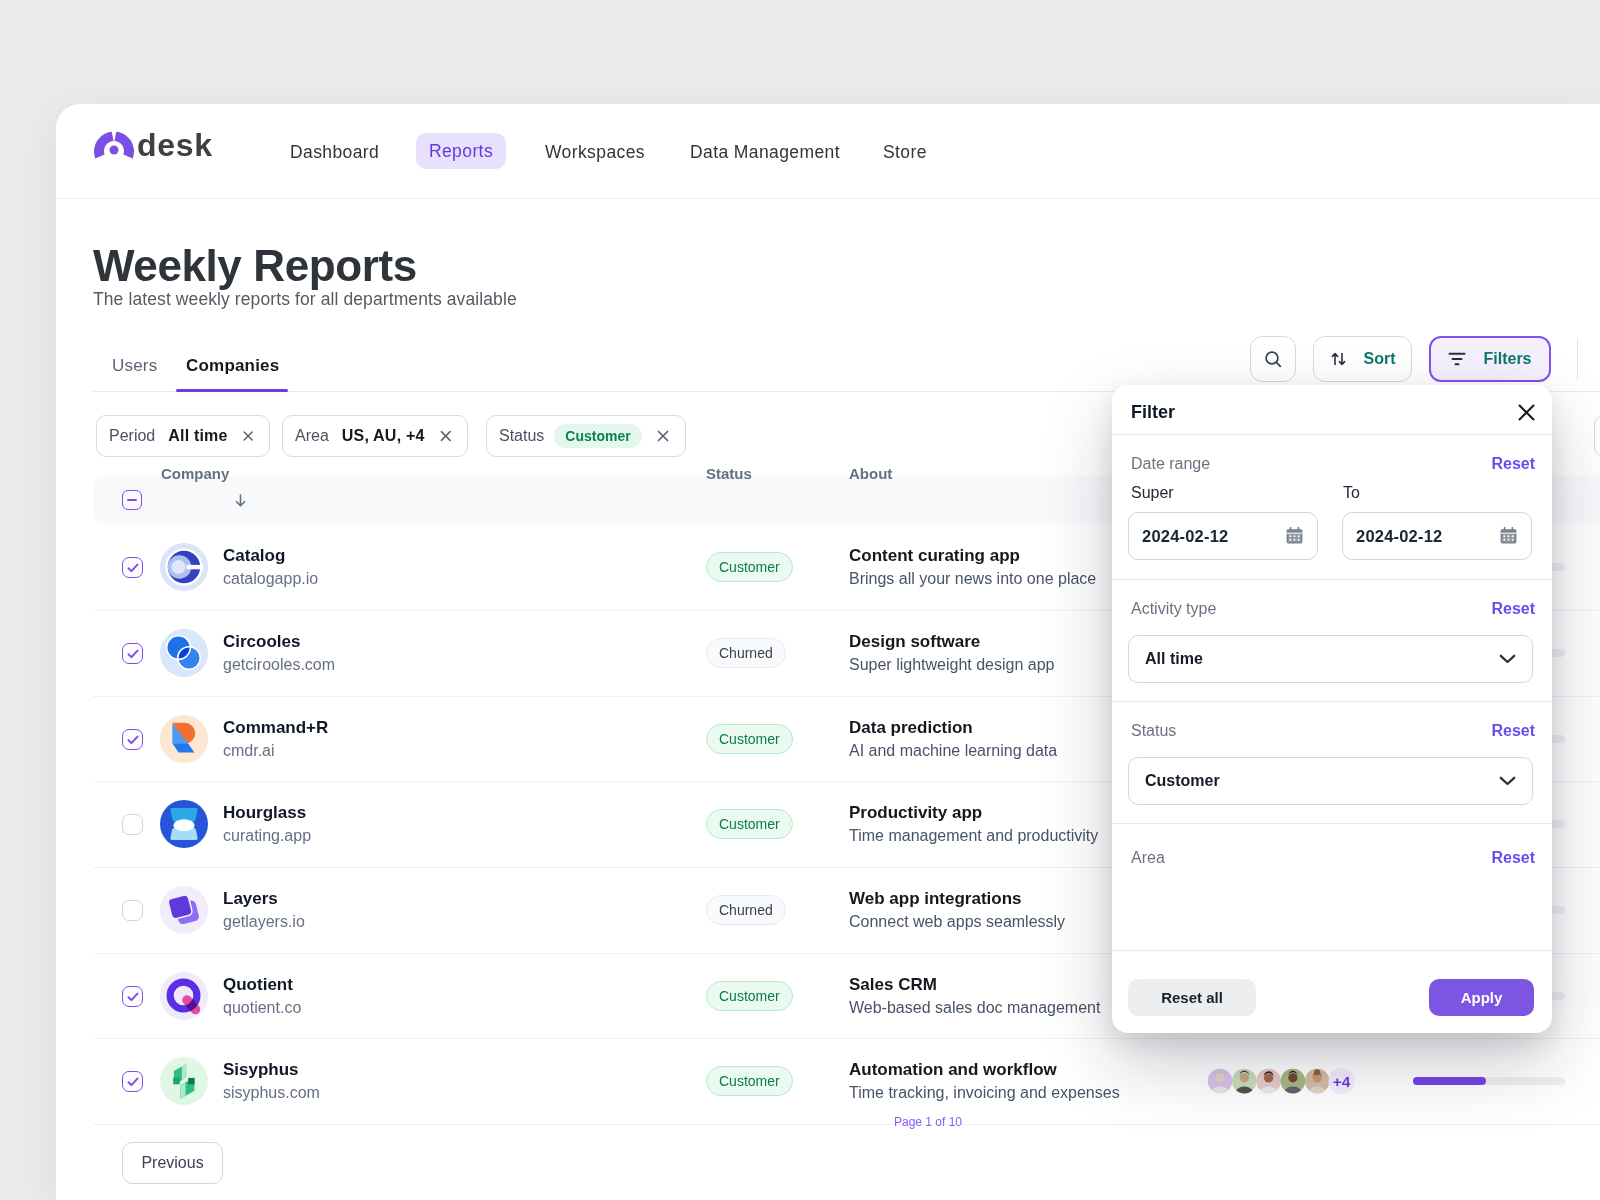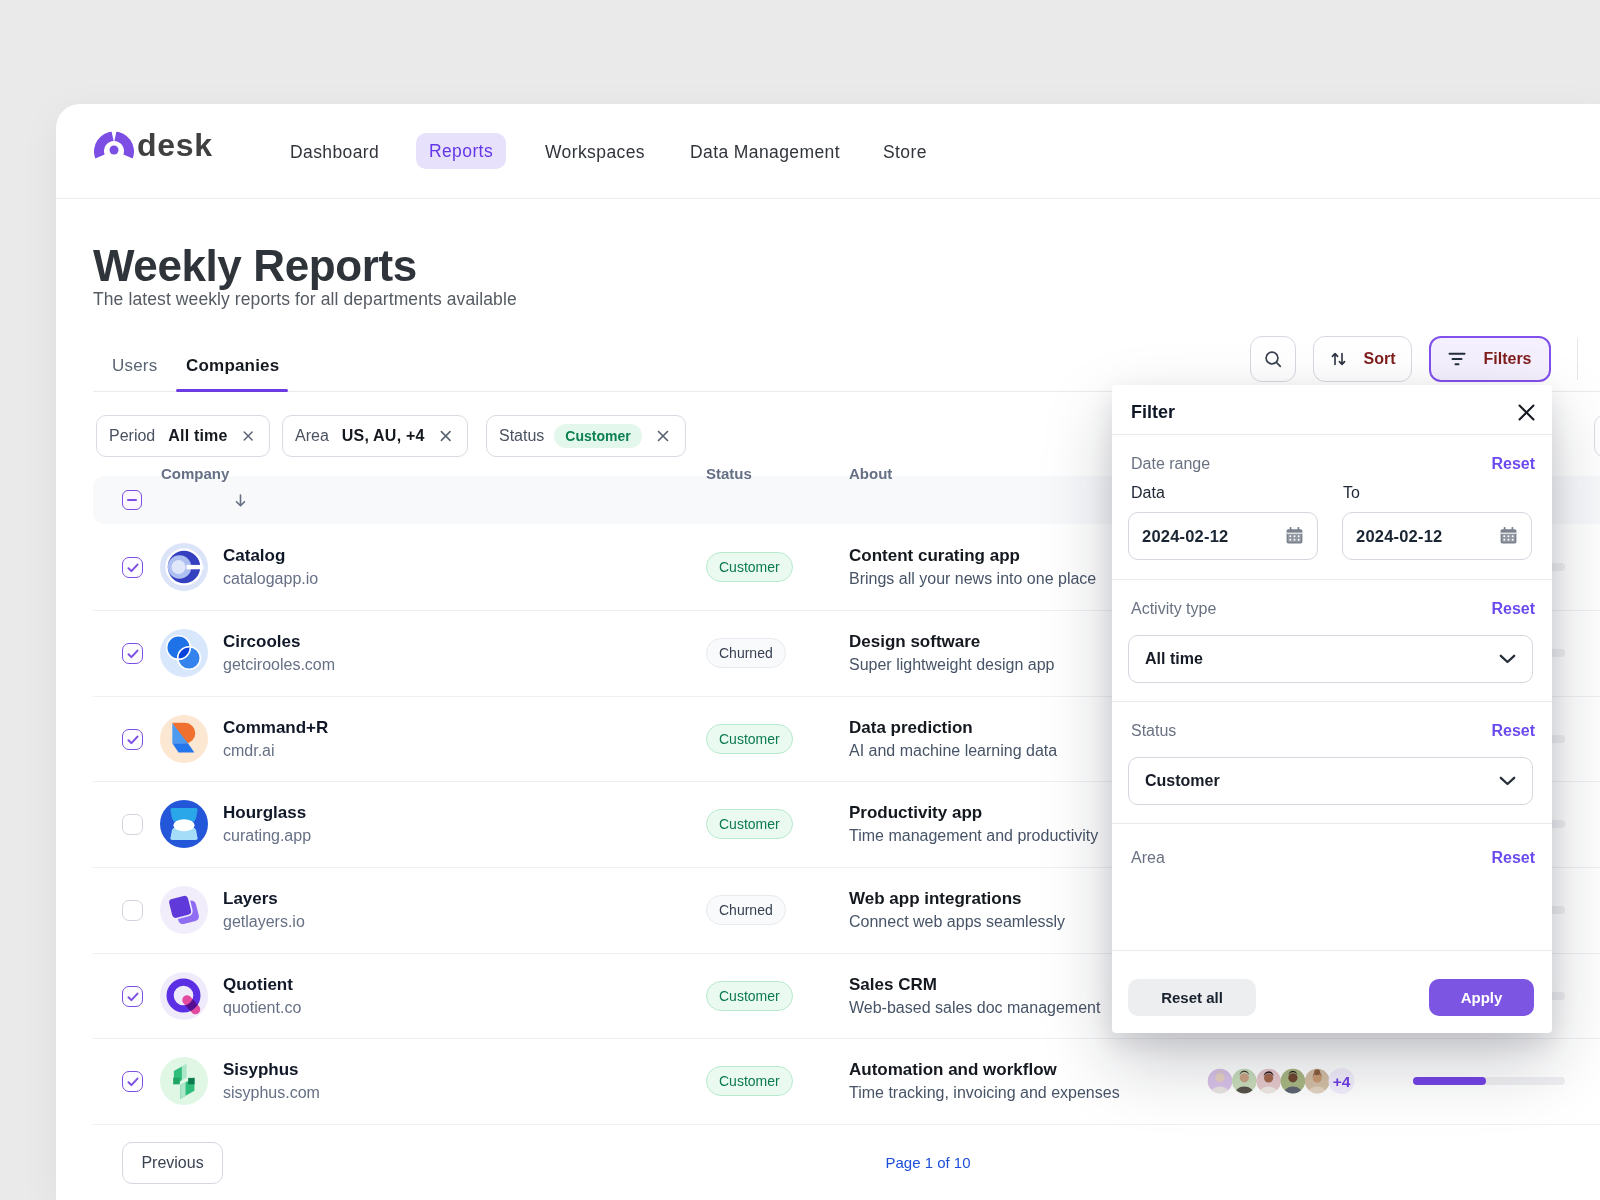--- a/index.html
+++ b/index.html
@@ -6,36 +6,36 @@
 html,body{width:1600px;height:1200px;overflow:hidden}
 body{background:#EAEAEB;font-family:"Liberation Sans",sans-serif;position:relative}
 .abs{position:absolute}
 .card{position:absolute;left:56px;top:104px;width:1544px;height:1096px;background:#fff;border-radius:24px 0 0 0;box-shadow:0 10px 40px rgba(16,24,40,.06)}
 .navlink{position:absolute;top:143px;font-size:17.5px;color:#30343B;font-weight:400;letter-spacing:.4px;line-height:18px}
 .h1{position:absolute;left:93px;top:241px;font-size:44px;font-weight:700;color:#2F333A;letter-spacing:-.4px}
 .sub{position:absolute;left:93px;top:289px;font-size:17.5px;color:#555B63;letter-spacing:.1px}
 .chip{position:absolute;top:415px;height:42px;border:1px solid #D8DBE2;border-radius:10px;background:#fff;display:flex;align-items:center;font-size:16px;color:#4A5260;padding:0 15px 0 12px;white-space:nowrap}
 .chip b{color:#14181F;font-weight:700;margin-left:13px;letter-spacing:.2px}
 .chip svg{margin-left:14px}
-.btn{position:absolute;top:336px;height:46px;border:1px solid #D5D9E0;border-radius:12px;background:#fff;display:flex;align-items:center;justify-content:center;gap:17px;font-size:16px;font-weight:600;color:#7f1d1d}
+.btn{position:absolute;top:336px;height:46px;border:1px solid #D5D9E0;border-radius:12px;background:#fff;display:flex;align-items:center;justify-content:center;gap:17px;font-size:16px;font-weight:600;color:#0f766e}
 .hdrcell{position:absolute;top:465px;font-size:15px;font-weight:700;color:#667085}
 .cell-name{position:absolute;font-size:17px;font-weight:600;color:#101828;line-height:21px;white-space:nowrap}
 .cell-dom{position:absolute;font-size:16px;color:#667085;line-height:21px;white-space:nowrap}
 .badge{position:absolute;height:30px;border-radius:999px;font-size:14px;font-weight:500;line-height:28px;padding:0 12px}
 .badge.g{background:#EAFAF1;border:1px solid #B7EACC;color:#0B7A4E}
 .badge.n{background:#F9FAFB;border:1px solid #E8EAEF;color:#374151}
 .abt-t{position:absolute;font-size:17px;font-weight:600;color:#14181F;line-height:21px;white-space:nowrap}
 .abt-s{position:absolute;font-size:16px;color:#475467;line-height:21px;white-space:nowrap}
 .rowline{position:absolute;left:93px;width:1507px;height:1px;background:#EFF0F3}
 .cb{position:absolute;width:21px;height:21px;border-radius:7px;background:#fff;display:flex;align-items:center;justify-content:center}
 .cb.on{border:1.5px solid #7C4EE4;background:#FDFCFF}
 .cb.off{border:1.5px solid #D0D5DD}
 .track{position:absolute;width:152px;height:8px;border-radius:4px;background:#F0F0F3}
 .track i{display:block;width:73px;height:8px;border-radius:4px;background:#7443E6}
-.panel{position:absolute;left:1112px;top:385px;width:440px;height:648px;background:#fff;border-radius:4px;box-shadow:0 10px 24px rgba(16,24,40,.10),0 30px 70px rgba(16,24,40,.22);z-index:5}
+.panel{position:absolute;left:1112px;top:385px;width:440px;height:648px;background:#fff;border-radius:16px;box-shadow:0 10px 24px rgba(16,24,40,.10),0 30px 70px rgba(16,24,40,.22);z-index:5}
 .pdiv{position:absolute;left:0;width:440px;height:1px;background:#E9EAEE}
 .plabel{position:absolute;left:19px;font-size:16px;color:#6A7282}
 .preset{position:absolute;right:17px;font-size:16px;font-weight:700;color:#6C4BEE}
 .pselect{position:absolute;left:16px;width:405px;height:48px;border:1px solid #D3D7DE;border-radius:10px;display:flex;align-items:center;font-size:16px;font-weight:700;color:#161B26;padding:0 16px}
 .pselect svg{margin-left:auto}
 .pinput{position:absolute;width:190px;height:48px;border:1px solid #D3D7DE;border-radius:10px;display:flex;align-items:center;font-size:16.5px;font-weight:700;color:#1A2533;padding:0 13px;letter-spacing:.2px}
 .pinput svg{margin-left:auto}
 </style>
 </head>
 <body>
@@ -299,31 +299,31 @@
       <circle cx="111.2" cy="11" r="4.6" fill="#C99A73"></circle>
       <path d="M101.2,28 a10,8.4 0 0 1 20,0 z" fill="#E3D4C2"></path>
       <circle cx="111.2" cy="5.2" r="3" fill="#8A5F3D"></circle>
       <path d="M106.4,10.5 a4.9,4.8 0 0 1 9.6,0 l-0.8,-3.2 a4.4,4 0 0 0 -8,0 z" fill="#8A5F3D"></path>
     </g>
   <circle cx="135.5" cy="14" r="13" fill="#F3EEFC"></circle>
   <text x="135.5" y="19.5" font-family="Liberation Sans, sans-serif" font-size="15.5" font-weight="700" fill="#6C3DE3" text-anchor="middle">+4</text>
 </svg>
 
 <div class="abs" style="left:122px;top:1142px;width:101px;height:42px;border:1px solid #D3D8DF;border-radius:10px;display:flex;align-items:center;justify-content:center;font-size:16px;font-weight:500;color:#3A4352;background:#fff">Previous</div>
-<div class="abs" style="left:855px;top:1154px;width:146px;text-align:center;font-size:15px;color:#1d4ed8">Page 1 of 10</div>
+<div class="abs" style="left:855px;top:1115px;width:146px;text-align:center;font-size:12px;color:#8b5cf6">Page 1 of 10</div>
 
 <div class="panel">
   <div class="abs" style="left:19px;top:17px;font-size:18px;font-weight:700;color:#101828">Filter</div>
   <svg class="abs" style="left:405px;top:18px" width="19" height="19" viewBox="0 0 19 19" fill="none" stroke="#14181F" stroke-width="2" stroke-linecap="round">
       <path d="M2.5 2.5 L16.5 16.5 M16.5 2.5 L2.5 16.5"></path>
     </svg>
   <div class="pdiv" style="top:49px"></div>
   <div class="plabel" style="top:70px">Date range</div>
   <div class="preset" style="top:70px">Reset</div>
-  <div class="abs" style="left:19px;top:99px;font-size:16px;font-weight:500;color:#222A37">Data</div>
+  <div class="abs" style="left:19px;top:99px;font-size:16px;font-weight:500;color:#222A37">Super</div>
   <div class="abs" style="left:231px;top:99px;font-size:16px;font-weight:500;color:#222A37">To</div>
   <div class="pinput" style="left:16px;top:127px">2024-02-12
     <svg width="19" height="18" viewBox="0 0 19 18">
         <path d="M5.6 0.8 V3.4 M13.4 0.8 V3.4" stroke="#7A828D" stroke-width="1.8" stroke-linecap="round"></path>
         <rect x="1.6" y="2.2" width="15.8" height="14.2" rx="1.6" fill="#7A828D"></rect>
         <rect x="3" y="6.8" width="13" height="8.2" fill="#fff" opacity=".18"></rect>
         <path d="M1.6 6.2 H17.4" stroke="#fff" stroke-width="1.1"></path>
         <g fill="#fff">
           <circle cx="5.3" cy="9.3" r="1"></circle>
           <circle cx="9.5" cy="9.3" r="1"></circle>

